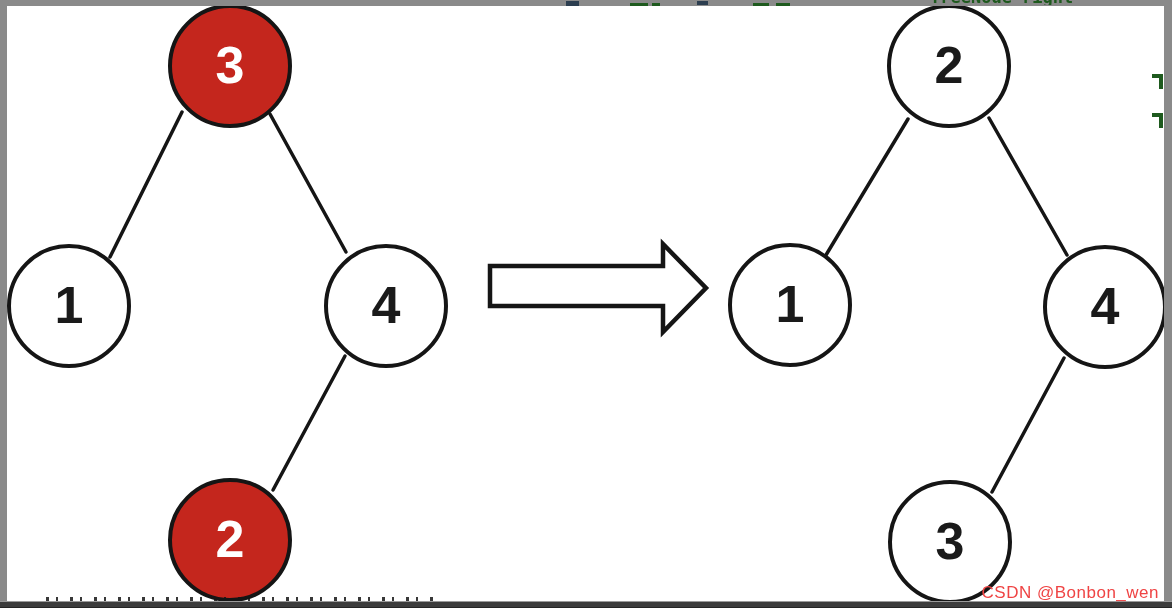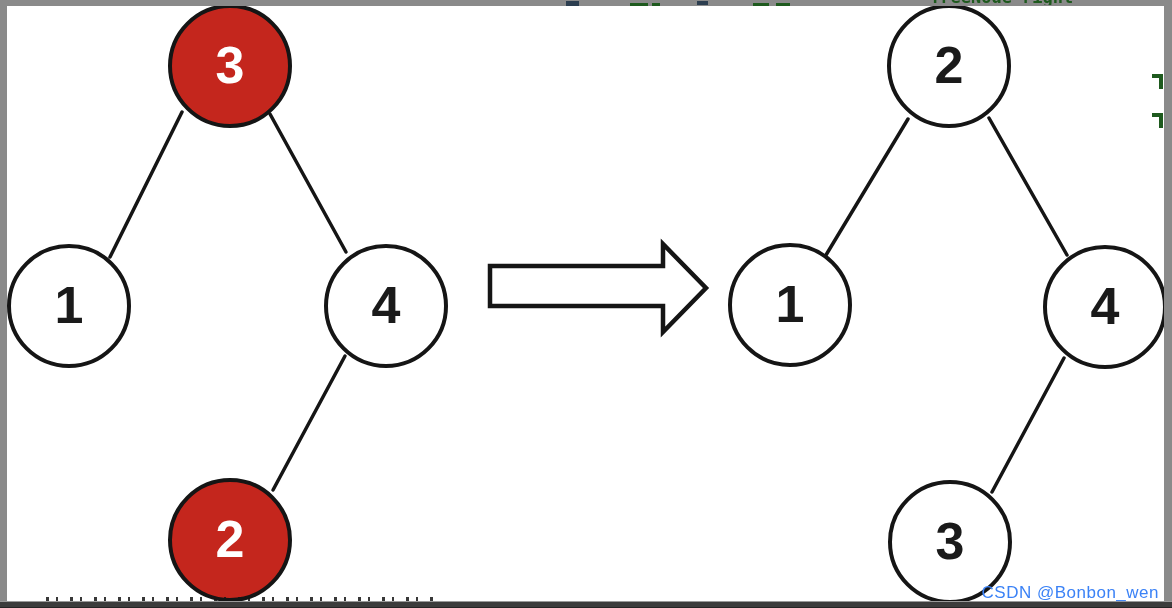--- a/index.html
+++ b/index.html
@@ -163,15 +163,15 @@
   <div class="top-frag frag-green" style="left:776px; top:3px; width:14px; height:3px;"></div>
   <div class="top-clip-text">
     <span>TreeNode right</span>
   </div>
 
   <div class="edge-frag" style="left:1159px; top:74px;"></div>
   <div class="edge-frag" style="left:1159px; top:113px;"></div>
 
   <div class="bottom-frag-strip"></div>
 
-  <div class="watermark" style="color: #3b82f6;">CSDN @Bonbon_wen</div>
+  <div class="watermark" style="color: #ef4444;">CSDN @Bonbon_wen</div>
 
 </div>
 
 </body></html>

